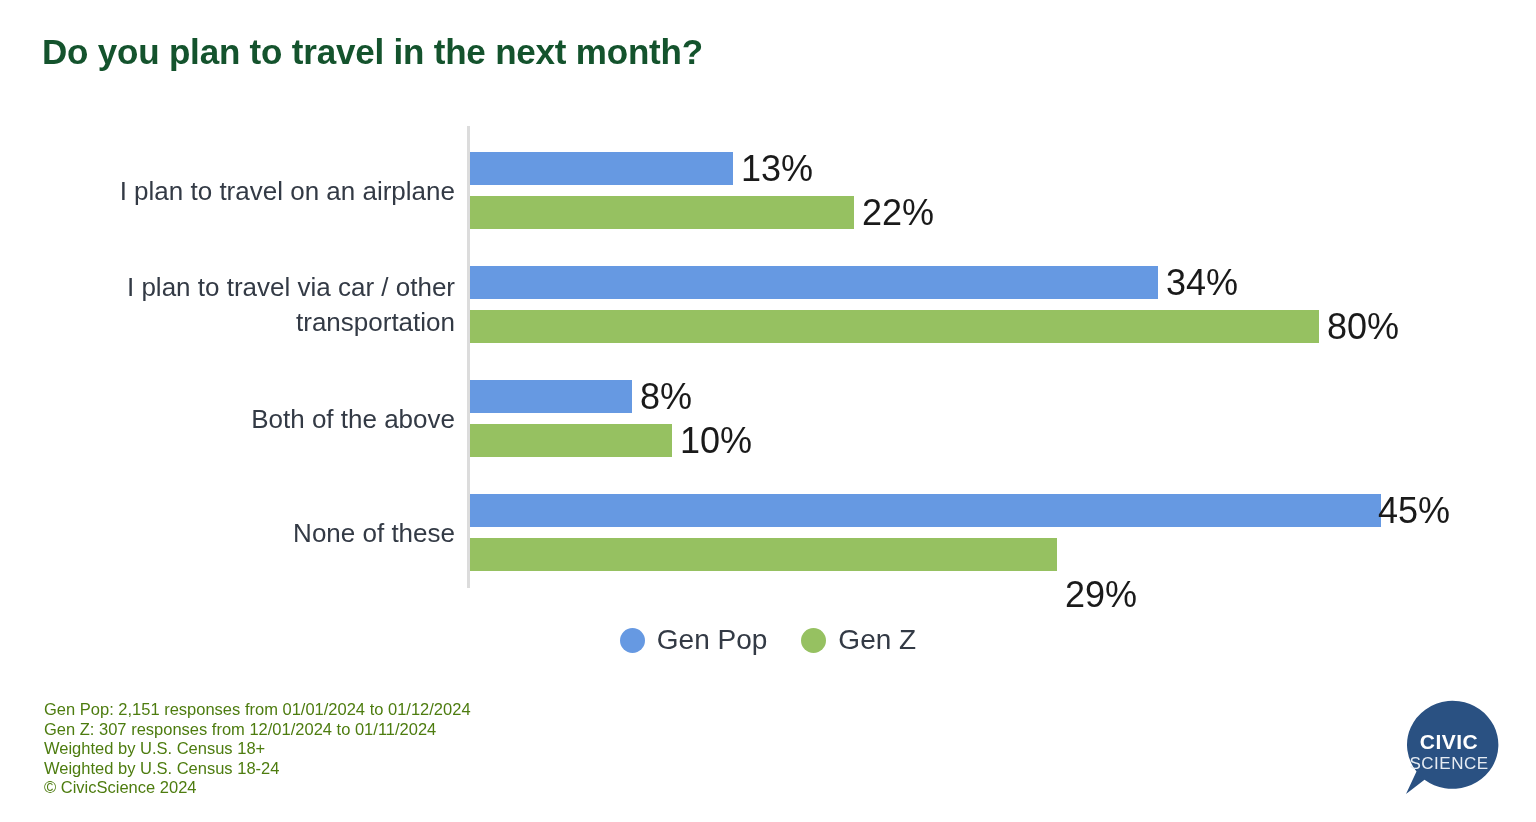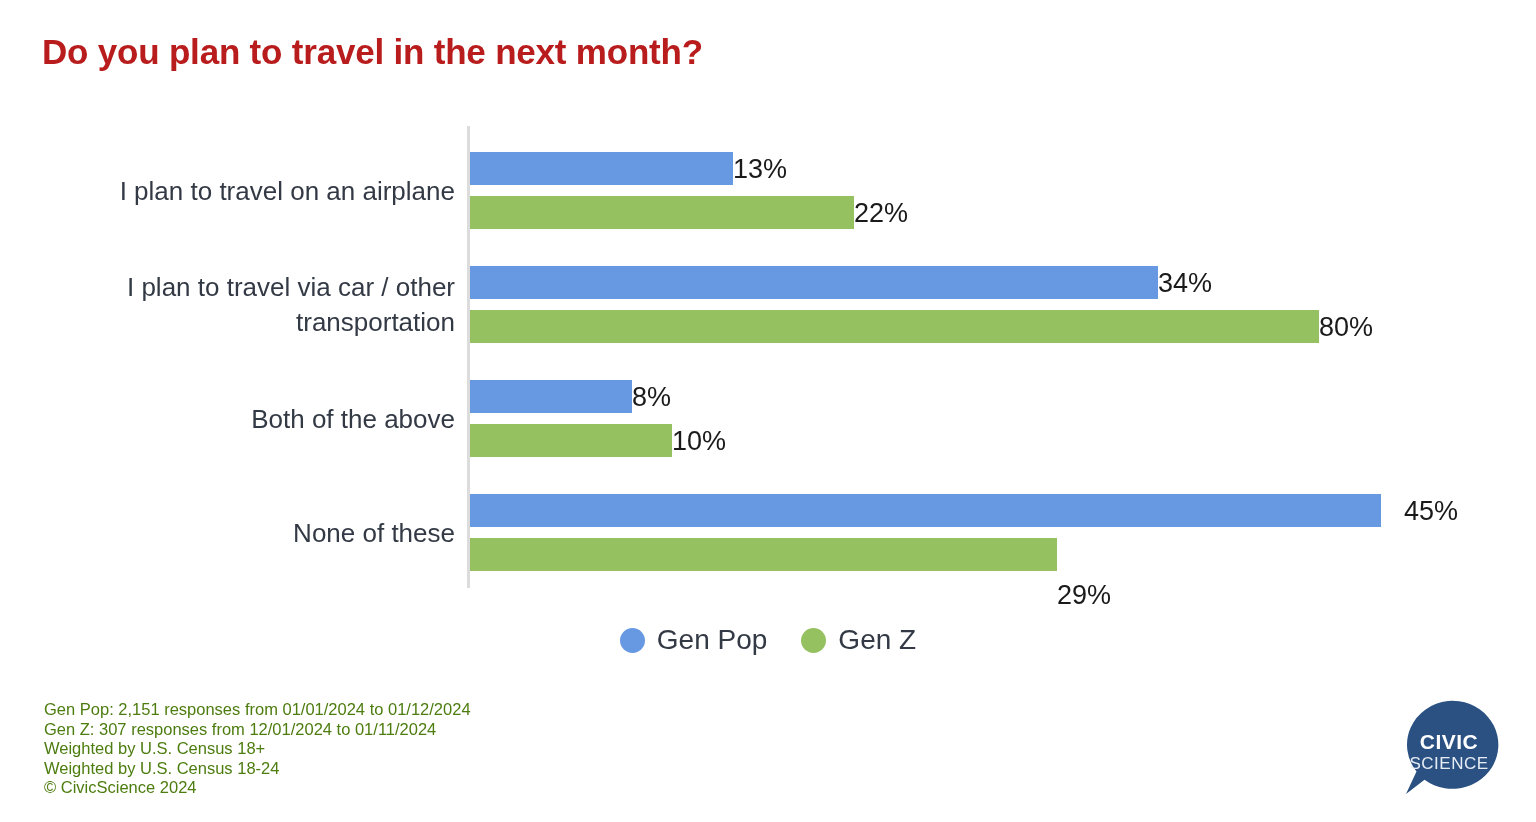--- a/index.html
+++ b/index.html
@@ -22,21 +22,21 @@
   }
 
   
   .chart-title {
     position: absolute;
     left: 42px;
     top: 32px;
     font-size: 35px;
     font-weight: bold;
     letter-spacing: -0.2px;
-    color: #b91c1c;
+    color: #14532d;
     white-space: nowrap;
   }
 
   
   .plot-area {
     position: absolute;
     left: 0px;
     top: 126px;
     width: 1536px;
     height: 464px;
@@ -77,25 +77,25 @@
     top: 0;
     height: 33px;
   }
   .bar.genpop { background: #6699e2; }
   .bar.genz   { background: #96c161; }
 
   .bar-value {
     position: absolute;
     top: 50%;
     transform: translateY(-50%);
-    font-size: 27px;
+    font-size: 36px;
     line-height: 1;
     color: #1a1a1a;
     white-space: nowrap;
-    padding-left: 0;
+    padding-left: 8px;
   }
 
   
   .legend {
     position: absolute;
     left: 0;
     top: 624px;
     width: 1536px;
     display: flex;
     justify-content: center;
@@ -186,21 +186,21 @@
       <div class="bar-row" style="top:70px;">
         <div class="bar genz" style="width:202px;"></div>
         <div class="bar-value" style="left:202px;">10%</div>
       </div>
     </div>
 
     <div class="cat-group" style="top:342px;">
       <div class="cat-label" style="top:48px;">None of these</div>
       <div class="bar-row" style="top:26px;">
         <div class="bar genpop" style="width:911px;"></div>
-        <div class="bar-value" style="left:934px;">45%</div>
+        <div class="bar-value" style="left:900px;">45%</div>
       </div>
       <div class="bar-row" style="top:70px;">
         <div class="bar genz" style="width:587px;"></div>
         <div class="bar-value" style="left:587px;margin-top:40px;">29%</div>
       </div>
     </div>
   </div>
 
   <div class="legend">
     <div class="legend-item">

